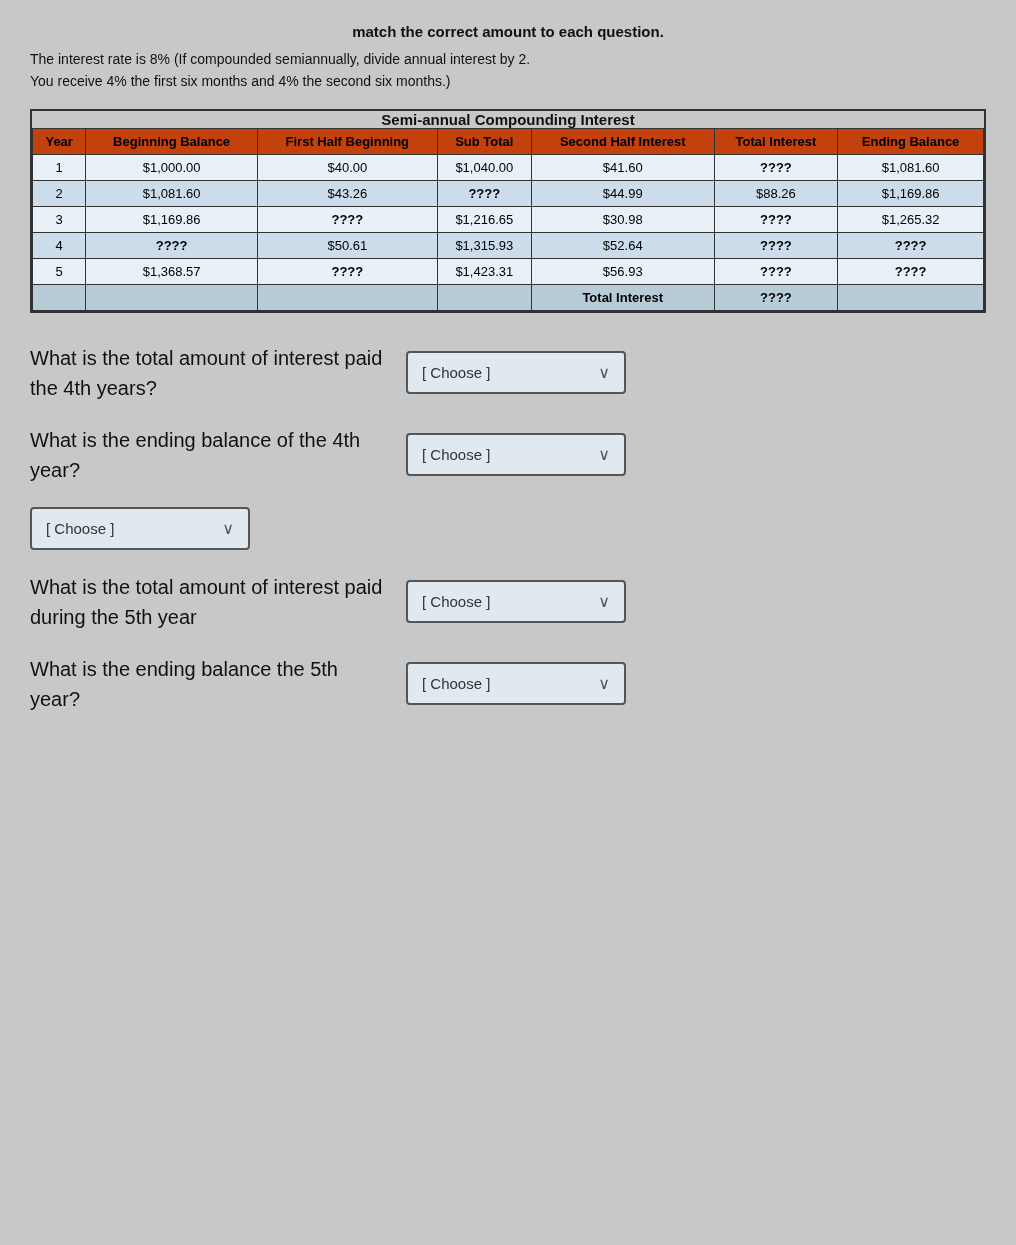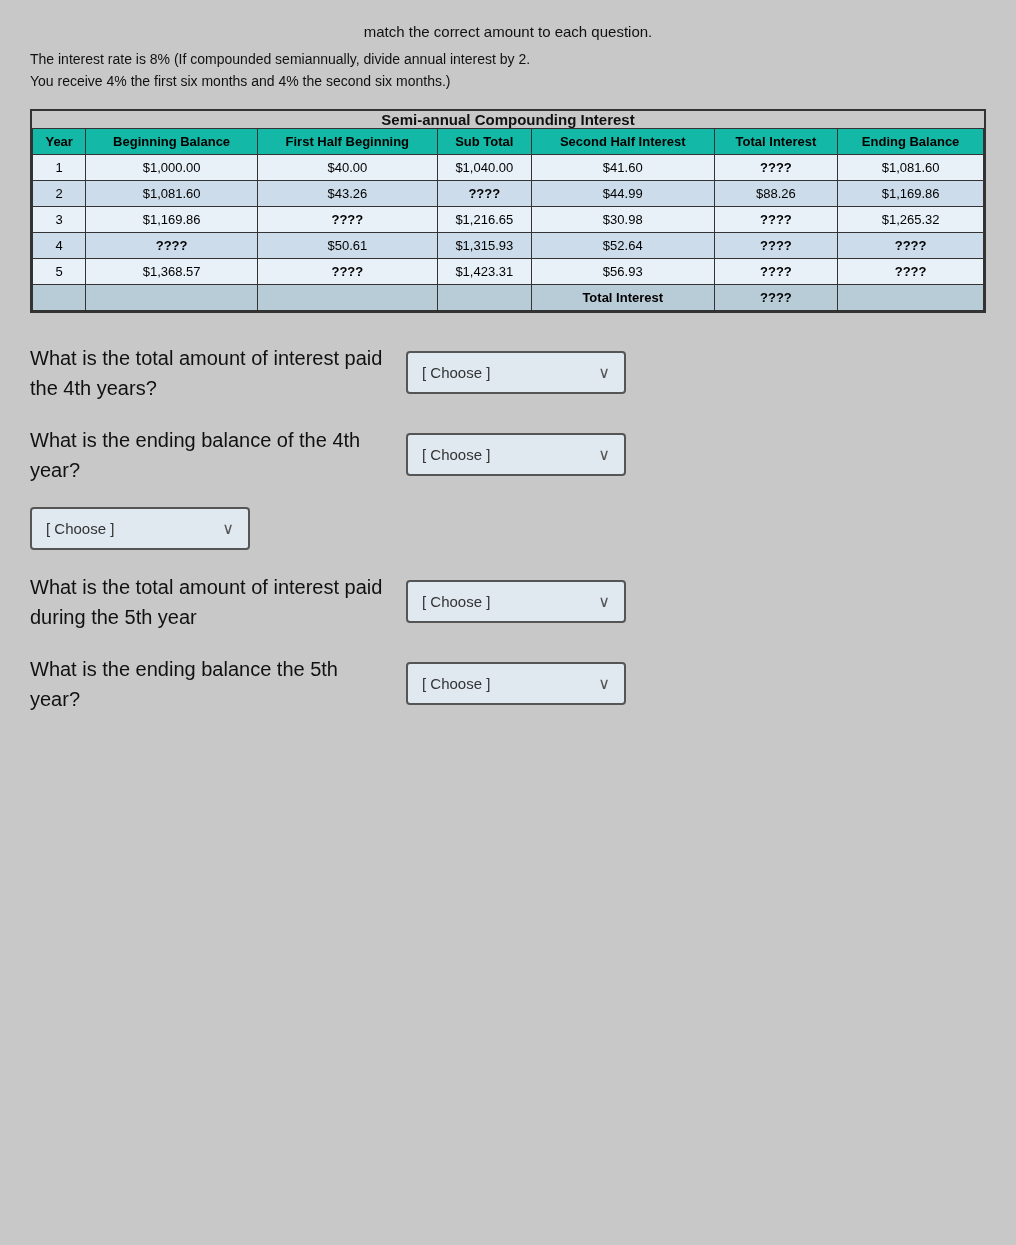--- a/index.html
+++ b/index.html
@@ -39,21 +39,21 @@
       font-weight: bold;
       background: white;
     }
     .compound-table tr:nth-child(odd) td {
       background: #e8f0f8;
     }
     .compound-table tr:nth-child(even) td {
       background: #cddcea;
     }
     .compound-table thead tr th {
-      background: #14b8a6;
+      background: #c2410c;
     }
     .table-wrapper {
       border: 2px solid #333;
       margin-bottom: 30px;
     }
     .questions-section {
       margin-top: 10px;
     }
     .question-row {
       display: flex;
@@ -88,21 +88,21 @@
       margin-left: 10px;
     }
     .total-interest-row td {
       background: #b8ccd8 !important;
     }
   </style>
 </head>
 <body>
 
 <div class="intro-text">
-  <div style="text-align:center; font-weight:normal; font-size:15px; margin-bottom:4px;">match the correct amount to each question.</div>
+  <div style="text-align:center; font-weight:bold; font-size:15px; margin-bottom:4px;">match the correct amount to each question.</div>
   <div>The interest rate is 8% (If compounded semiannually, divide annual interest by 2.</div>
   <div>You receive 4% the first six months and 4% the second six months.)</div>
 </div>
 
 <div class="table-wrapper">
   <div class="table-title">Semi-annual Compounding Interest</div>
   <table class="compound-table">
     <thead>
       <tr>
         <th>Year</th>

